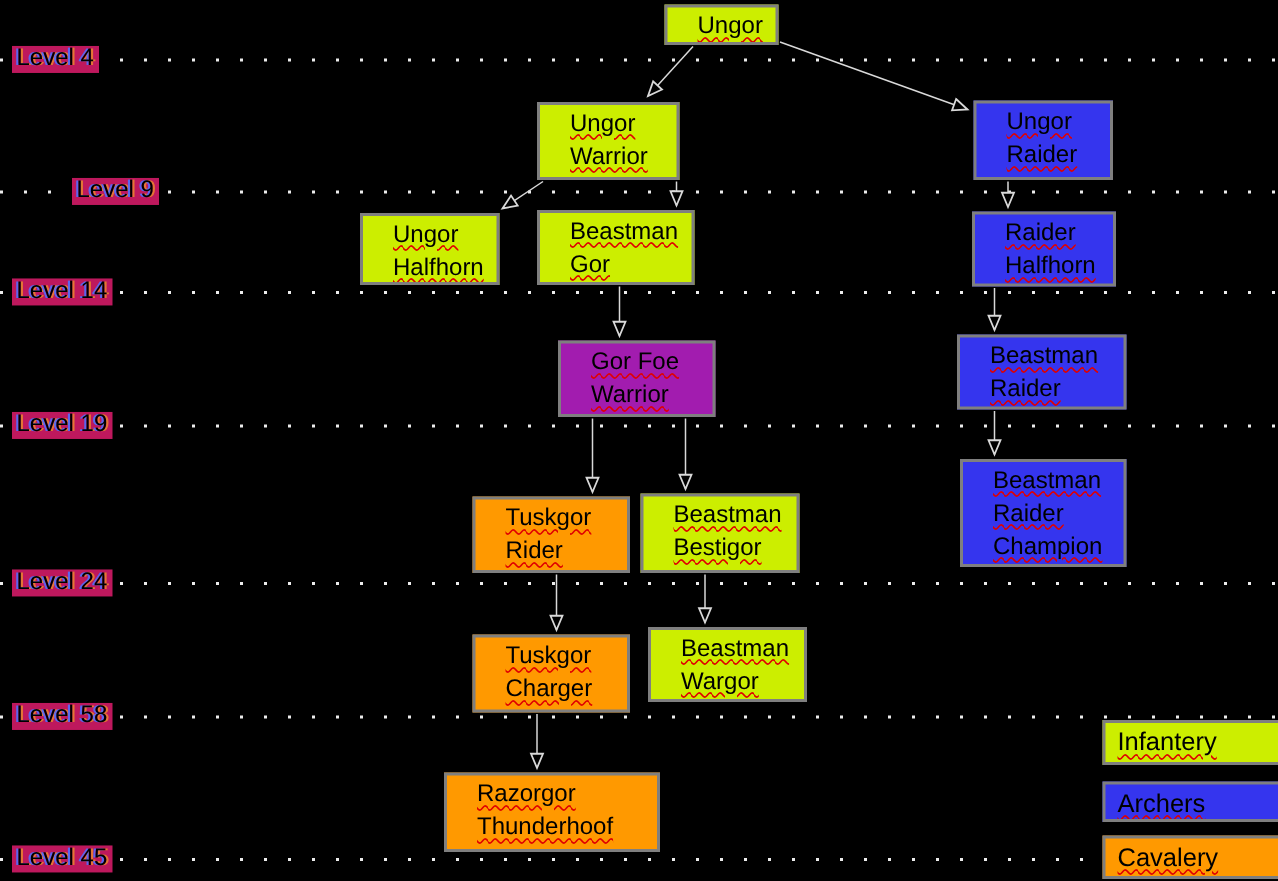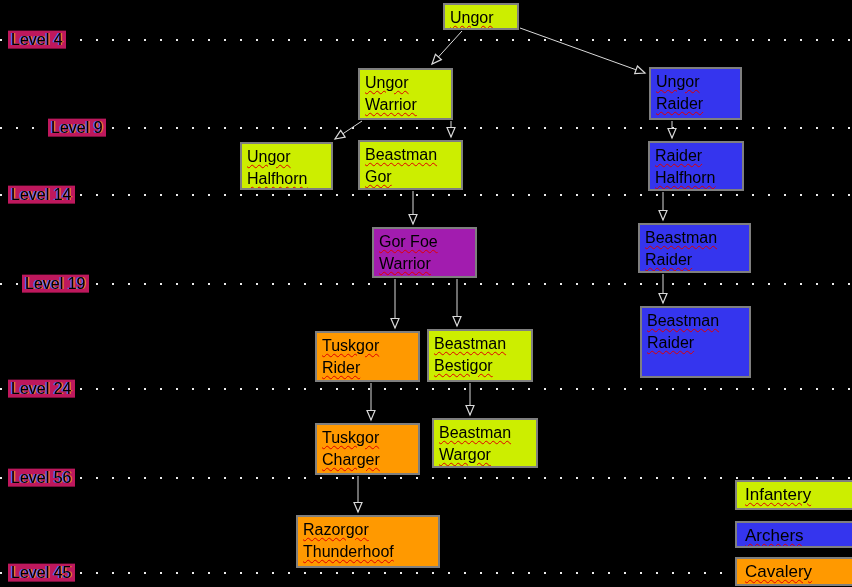--- a/index.html
+++ b/index.html
@@ -11,21 +11,21 @@
     position:absolute;left:0;width:852px;height:2px;
     background:repeating-linear-gradient(to right,#ececec 0 2px,transparent 2px 16px);
   }
   .level-label{
     position:absolute;left:8px;transform:translateY(-52%);
     font-size:16px;color:#000;background:#be185d;padding:0 3px;white-space:nowrap;
     text-shadow:-1.5px 0 0 rgba(80,110,255,.9), 1.5px 0 0 rgba(235,135,45,.85);
   }
   .node{
     position:absolute;box-sizing:border-box;border:2px solid #7f7f7f;
-    color:#000;font-size:16px;line-height:22px;padding:2px 6px 0 5px;
+    color:#000;font-size:16px;line-height:22px;padding:2px 6px 0 20px;
     overflow:hidden;
   }
   .node .tl{display:block;white-space:nowrap;}
   .squiggle{
     text-decoration-line:underline;
     text-decoration-style:wavy;
     text-decoration-color:#e00000;
     text-decoration-thickness:1px;
     text-underline-offset:2px;
   }
@@ -41,25 +41,25 @@
 
 <div id="stage">
   <div id="levels-layer">
       <div class="dotline" style="top: 39px;"></div>
       <div class="level-label" style="top: 40px;">Level 4</div>
       <div class="dotline" style="top: 127px;"></div>
       <div class="level-label" style="top: 128px; margin-left: 40px;">Level 9</div>
       <div class="dotline" style="top: 194px;"></div>
       <div class="level-label" style="top: 195px;">Level 14</div>
       <div class="dotline" style="top: 283px;"></div>
-      <div class="level-label" style="top: 284px; margin-left: 14px;">Level 19</div>
+      <div class="level-label" style="top: 284px;">Level 19</div>
       <div class="dotline" style="top: 388px;"></div>
       <div class="level-label" style="top: 389px;">Level 24</div>
       <div class="dotline" style="top: 477px;"></div>
-      <div class="level-label" style="top: 478px;">Level 56</div>
+      <div class="level-label" style="top: 478px;">Level 58</div>
       <div class="dotline" style="top: 572px;"></div>
       <div class="level-label" style="top: 573px;">Level 45</div>
     </div>
   <svg id="edges" xmlns="http://www.w3.org/2000/svg">
     <defs>
       <marker id="ah" markerUnits="userSpaceOnUse" markerWidth="14" markerHeight="12" refX="11" refY="5" orient="auto">
         <path d="M1.5,1 L11,5 L1.5,9 Z" fill="#000" stroke="#d9d9d9" stroke-width="1.2"></path>
       </marker>
     </defs>
   <line x1="462" y1="31" x2="432" y2="64" stroke="#d9d9d9" stroke-width="1" marker-end="url(#ah)"></line>
@@ -104,20 +104,21 @@
         <div class="tl"><span class="squiggle">Gor Foe</span></div>
         <div class="tl"><span class="squiggle">Warrior</span></div>
       </div>
       <div class="node" style="left: 638px; top: 223px; width: 113px; height: 50px; background: rgb(53, 53, 238);">
         <div class="tl"><span class="squiggle">Beastman</span></div>
         <div class="tl"><span class="squiggle">Raider</span></div>
       </div>
       <div class="node" style="left: 640px; top: 306px; width: 111px; height: 72px; background: rgb(53, 53, 238);">
         <div class="tl"><span class="squiggle">Beastman</span></div>
         <div class="tl"><span class="squiggle">Raider</span></div>
+        <div class="tl"><span class="squiggle">Champion</span></div>
       </div>
       <div class="node" style="left: 315px; top: 331px; width: 105px; height: 51px; background: rgb(255, 153, 0);">
         <div class="tl"><span class="squiggle">Tuskgor</span></div>
         <div class="tl"><span class="squiggle">Rider</span></div>
       </div>
       <div class="node" style="left: 427px; top: 329px; width: 106px; height: 53px; background: rgb(204, 238, 0);">
         <div class="tl"><span class="squiggle">Beastman</span></div>
         <div class="tl"><span class="squiggle">Bestigor</span></div>
       </div>
       <div class="node" style="left: 315px; top: 423px; width: 105px; height: 52px; background: rgb(255, 153, 0);">

